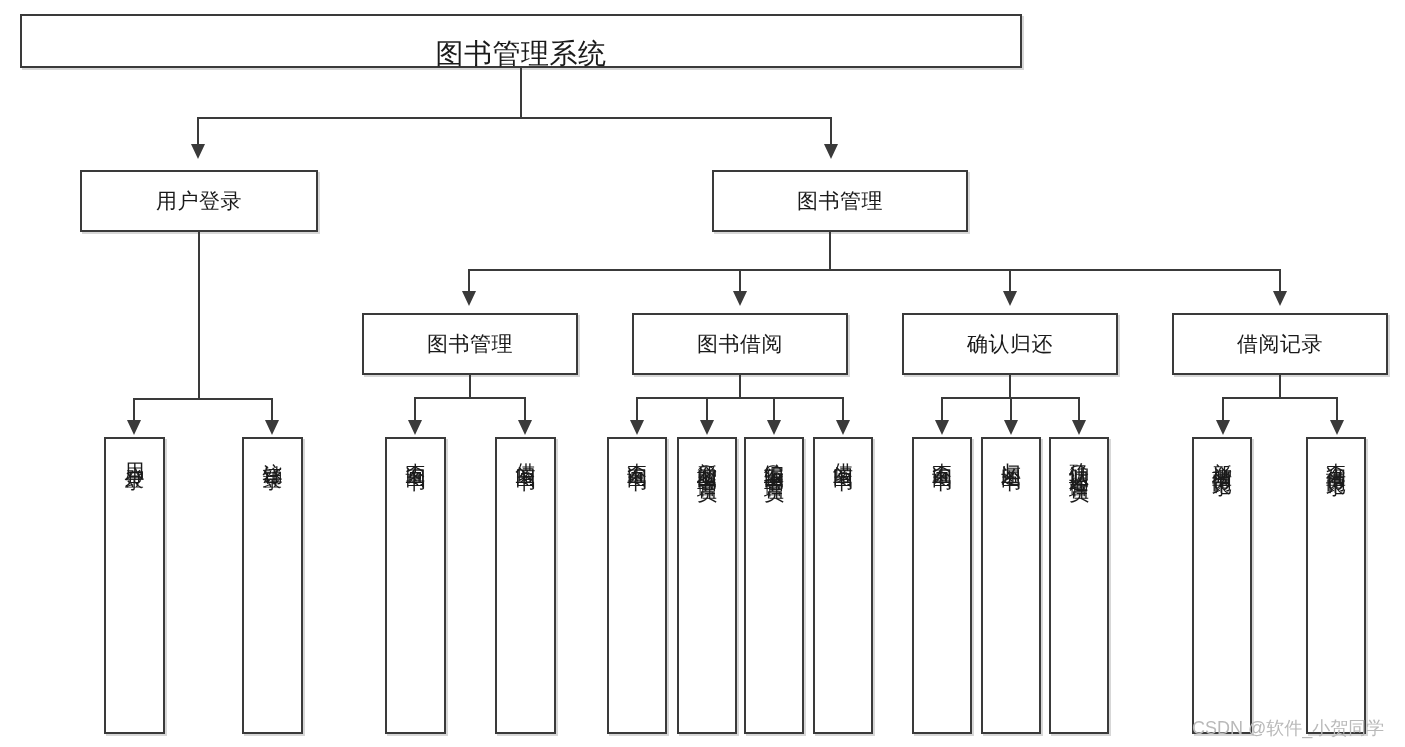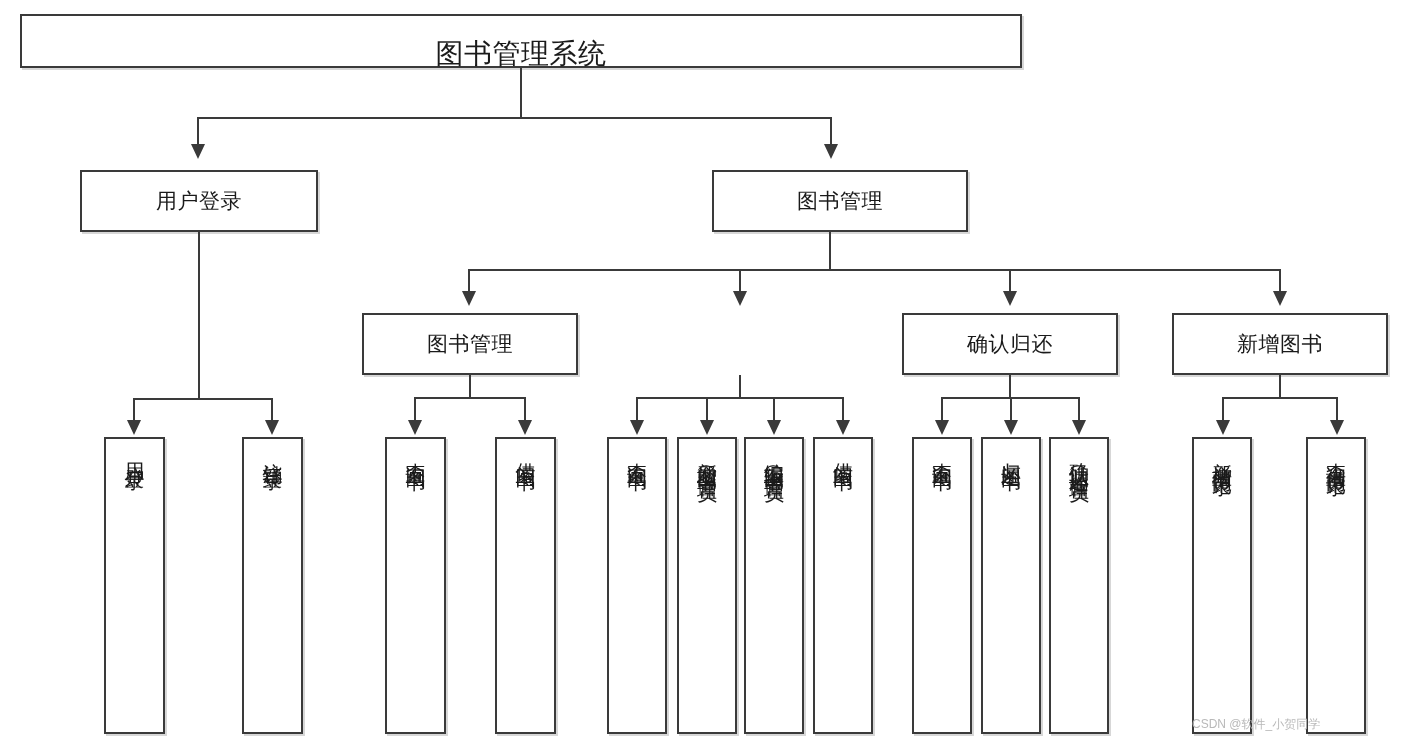--- a/index.html
+++ b/index.html
@@ -68,21 +68,21 @@
     height: 0;
     border-left: 7px solid transparent;
     border-right: 7px solid transparent;
     border-top: 15px solid #3a3a3a;
   }
 
   
   #watermark {
     position: absolute;
     color: #b9b9b9;
-    font-size: 12px;
+    font-size: 18px;
     white-space: nowrap;
     pointer-events: none;
   }
 </style>
 </head>
 <body>
 
 <div id="stage">
 
   <div class="node root" style="left:20px; top:14px; width:1002px; height:54px;">
@@ -121,25 +121,28 @@
   <div class="ln v" style="left:739px; top:269px; width:2px; height:24px;"></div>
   <div class="arrow" style="left:733px; top:291px;"></div>
   <div class="ln v" style="left:1009px; top:269px; width:2px; height:24px;"></div>
   <div class="arrow" style="left:1003px; top:291px;"></div>
   <div class="ln v" style="left:1279px; top:269px; width:2px; height:24px;"></div>
   <div class="arrow" style="left:1273px; top:291px;"></div>
 
   <div class="node lvl2" style="left:362px; top:313px; width:216px; height:62px;">
     <span class="label">图书管理</span>
   </div>
+  <div class="node lvl2" style="left:632px; top:313px; width:216px; height:62px;">
+    <span class="label">图书借阅</span>
+  </div>
   <div class="node lvl2" style="left:902px; top:313px; width:216px; height:62px;">
     <span class="label">确认归还</span>
   </div>
   <div class="node lvl2" style="left:1172px; top:313px; width:216px; height:62px;">
-    <span class="label">新增图书</span>
+    <span class="label">借阅记录</span>
   </div>
 
   <div class="ln v" style="left:469px; top:375px; width:2px; height:24px;"></div>
   <div class="ln h" style="left:414px; top:397px; width:112px; height:2px;"></div>
   <div class="ln v" style="left:414px; top:397px; width:2px; height:25px;"></div>
   <div class="arrow" style="left:408px; top:420px;"></div>
   <div class="ln v" style="left:524px; top:397px; width:2px; height:25px;"></div>
   <div class="arrow" style="left:518px; top:420px;"></div>
 
   <div class="ln v" style="left:739px; top:375px; width:2px; height:24px;"></div>

